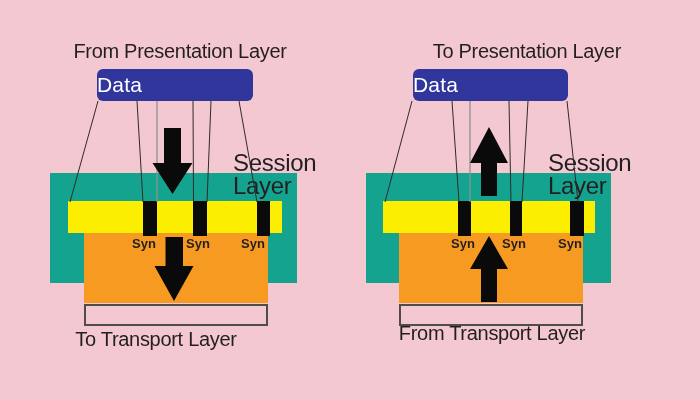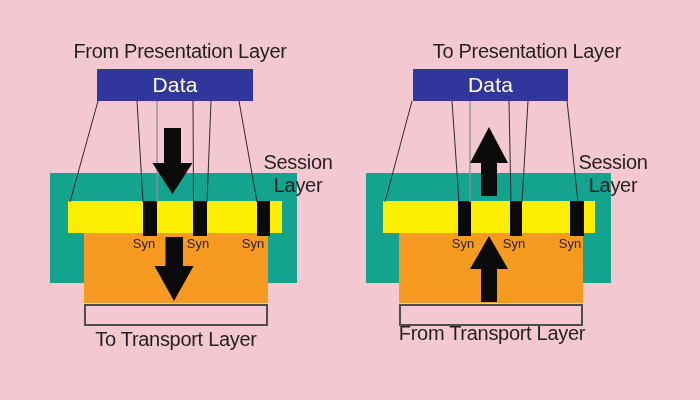--- a/index.html
+++ b/index.html
@@ -14,33 +14,35 @@
     overflow:hidden;
     color:var(--text,#231F20);
   }
   .abs{position:absolute;}
   .title{
     font-size:20px;line-height:20px;text-align:center;
     color:var(--text,#231F20);letter-spacing:-0.3px;
   }
   .data-box{
     background:var(--data-box,#31369D);
-    color:#fff;font-size:21px;line-height:32px;text-align:center;
+    color:#fff;font-size:21px;line-height:32px;
     letter-spacing:0.2px;
+    border-radius:6px;
   }
   .session-box{background:var(--session-box,#14A38F);}
   .sync-band{background:var(--sync-band,#FCEE00);}
   .payload-box{background:var(--payload-box,#F69A21);}
   .sync-mark{background:var(--marks-and-arrows,#0A0A0A);}
   .syn-label{
     font-size:13px;line-height:13px;width:26px;text-align:center;
     color:var(--text,#231F20);
+    font-weight:bold;
   }
   .session-label{
-    font-size:20px;line-height:23px;text-align:center;width:130px;
+    font-size:24px;line-height:23px;width:130px;
     color:var(--text,#231F20);letter-spacing:-0.3px;
   }
   .transport-box{
     border:2px solid #4D4D4D;background:transparent;
     width:180px;height:18px;
   }
   .bottom-label{
     font-size:20px;line-height:20px;text-align:center;width:240px;
     color:var(--text,#231F20);letter-spacing:-0.3px;
   }
@@ -75,21 +77,21 @@
     <div class="abs syn-label" style="left:185px;top:237px;">Syn</div>
     <div class="abs syn-label" style="left:240px;top:237px;">Syn</div>
 
     <div class="abs session-label" style="left:233px;top:151px;">
       <div>Session</div>
       <div>Layer</div>
     </div>
 
     <div class="abs transport-box" style="left:84px;top:304px;"></div>
 
-    <div class="abs bottom-label" style="left:56px;top:329px;">To Transport Layer</div>
+    <div class="abs bottom-label" style="left:36px;top:329px;">To Transport Layer</div>
   </div>
 
   <div>
     <div class="abs title" style="left:361px;top:41px;width:260px;text-align:right;">To Presentation Layer</div>
 
     <div class="abs session-box" style="left:366px;top:173px;width:245px;height:110px;"></div>
 
     <div class="abs data-box" style="left:413px;top:69px;width:155px;height:32px;">
       <span>Data</span>
     </div>

